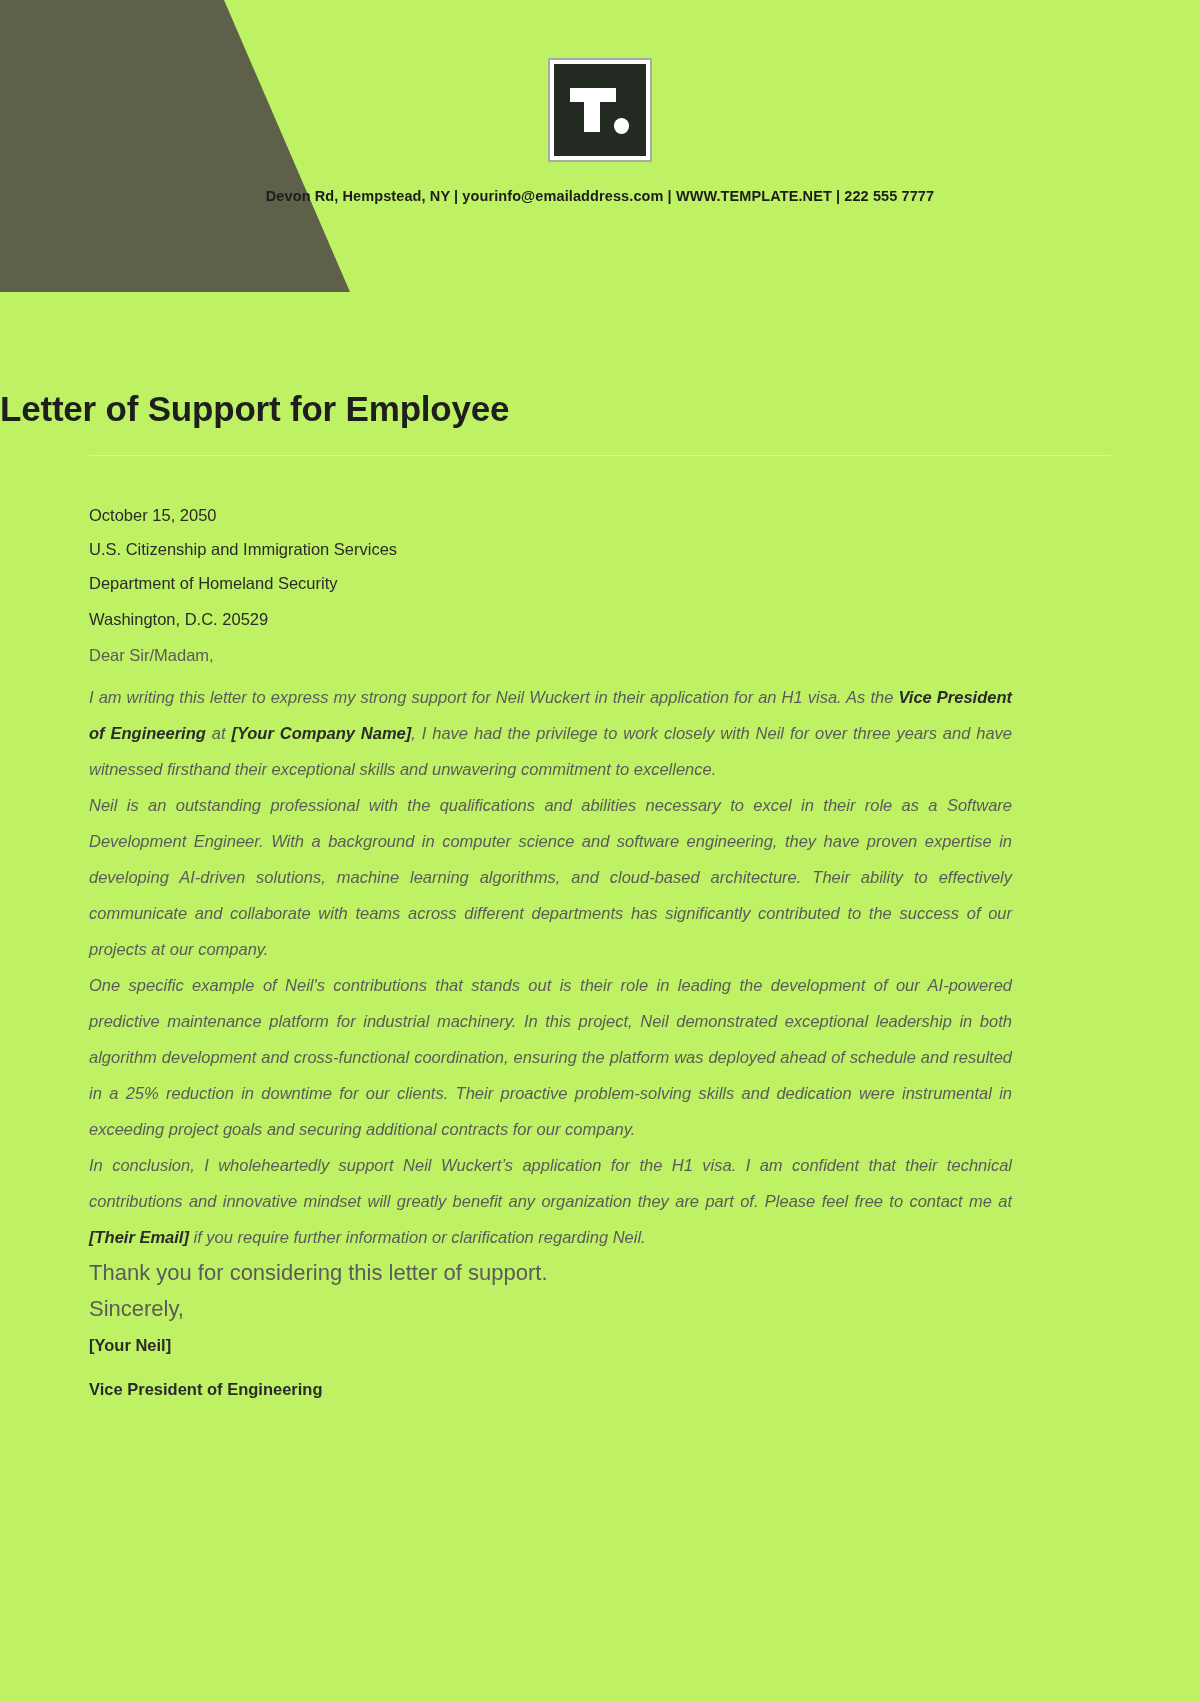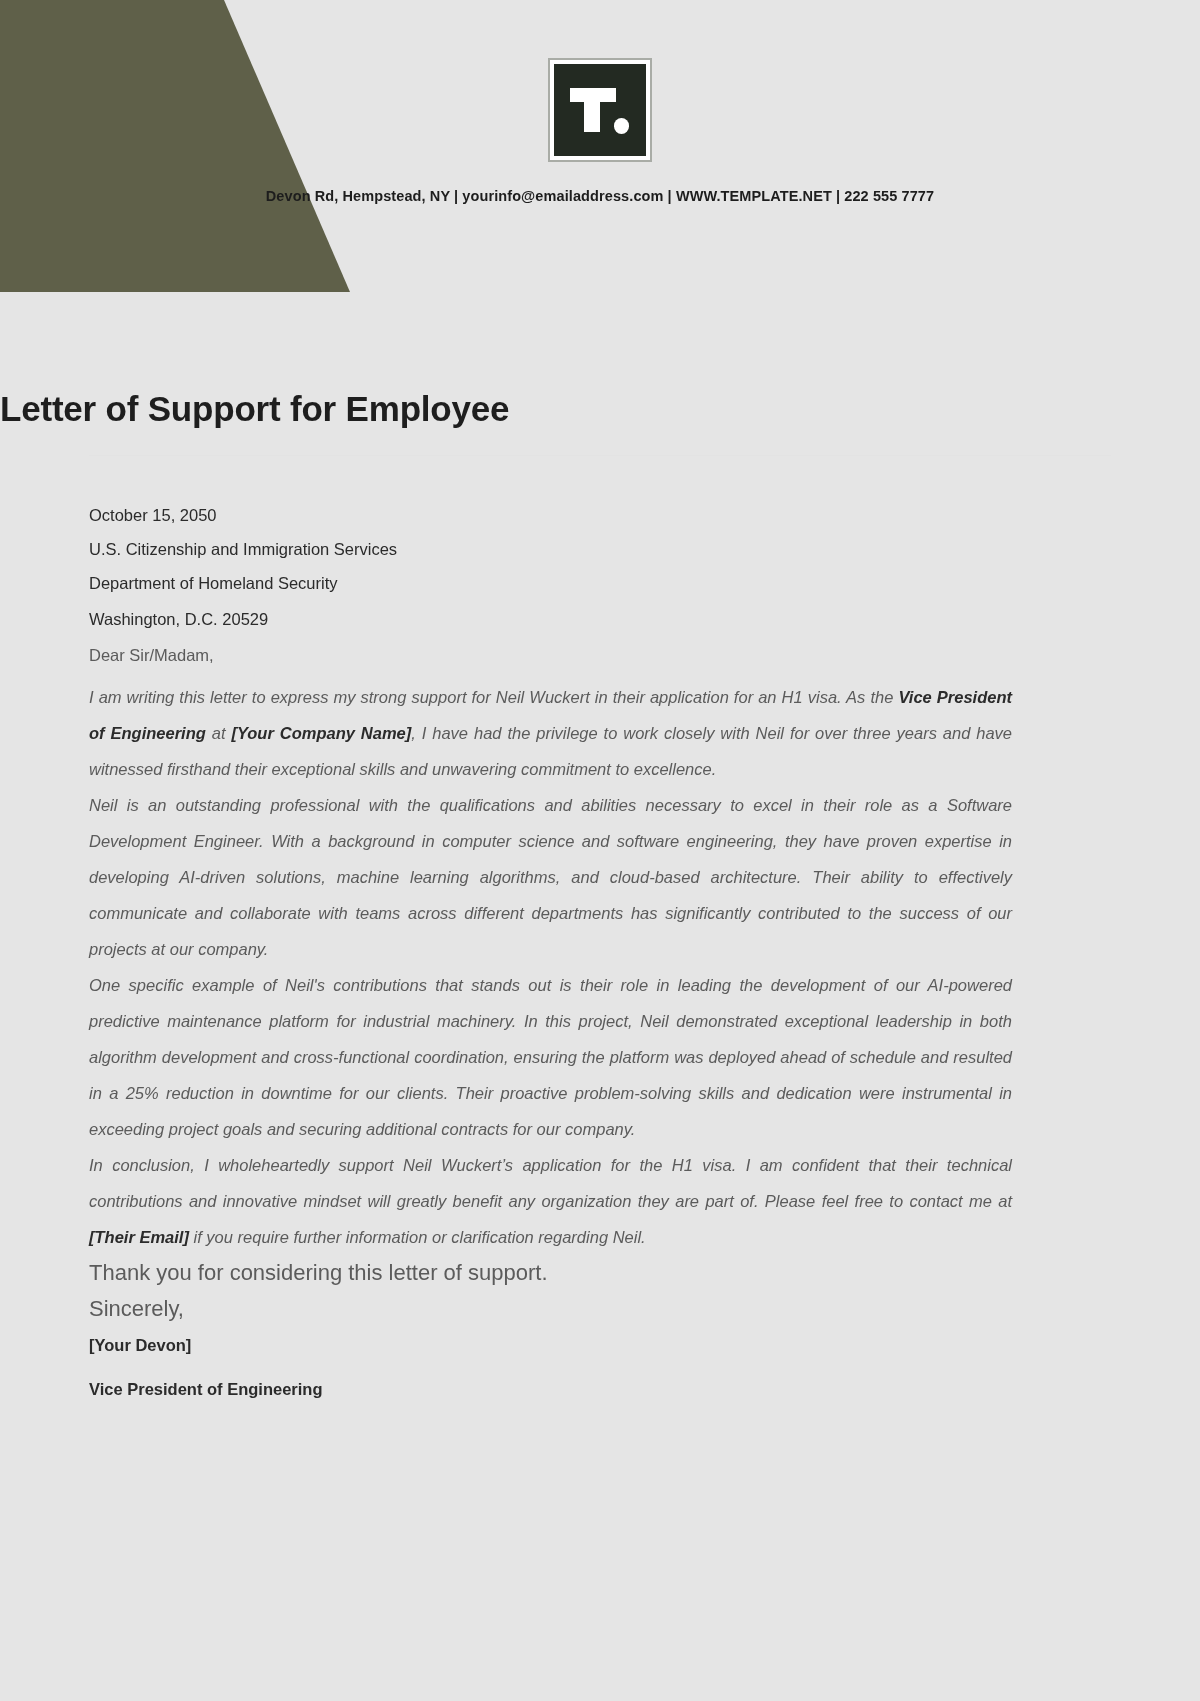--- a/index.html
+++ b/index.html
@@ -8,21 +8,21 @@
     background: #ffffff;
   }
   body {
     font-family: "Liberation Sans", sans-serif;
     -webkit-font-smoothing: antialiased;
   }
   .page {
     position: relative;
     width: 1200px;
     height: 1701px;
-    background: #e5e5e5;
+    background: #bef264;
     overflow: hidden;
   }
 
   
   .corner-shape {
     position: absolute;
     left: 0;
     top: 0;
     width: 350px;
     height: 292px;
@@ -214,18 +214,18 @@
     <p class="para">Neil is an outstanding professional with the qualifications and abilities necessary to excel in their role as a Software Development Engineer. With a background in computer science and software engineering, they have proven expertise in developing AI-driven solutions, machine learning algorithms, and cloud-based architecture. Their ability to effectively communicate and collaborate with teams across different departments has significantly contributed to the success of our projects at our company.</p>
 
     <p class="para">One specific example of Neil's contributions that stands out is their role in leading the development of our AI-powered predictive maintenance platform for industrial machinery. In this project, Neil demonstrated exceptional leadership in both algorithm development and cross-functional coordination, ensuring the platform was deployed ahead of schedule and resulted in a 25% reduction in downtime for our clients. Their proactive problem-solving skills and dedication were instrumental in exceeding project goals and securing additional contracts for our company.</p>
 
     <p class="para"><span>In conclusion, I wholeheartedly support Neil Wuckert’s application for the H1 visa. I am confident that their technical contributions and innovative mindset will greatly benefit any organization they are part of. Please feel free to contact me at </span><b>[Their Email]</b><span> if you require further information or clarification regarding Neil.</span></p>
 
     <p class="closing">Thank you for considering this letter of support.</p>
 
     <p class="closing">Sincerely,</p>
 
-    <p class="sig">[Your Devon]</p>
+    <p class="sig">[Your Neil]</p>
 
     <p class="sig-role">Vice President of Engineering</p>
 
   </div>
 </div>
 
 </body></html>

